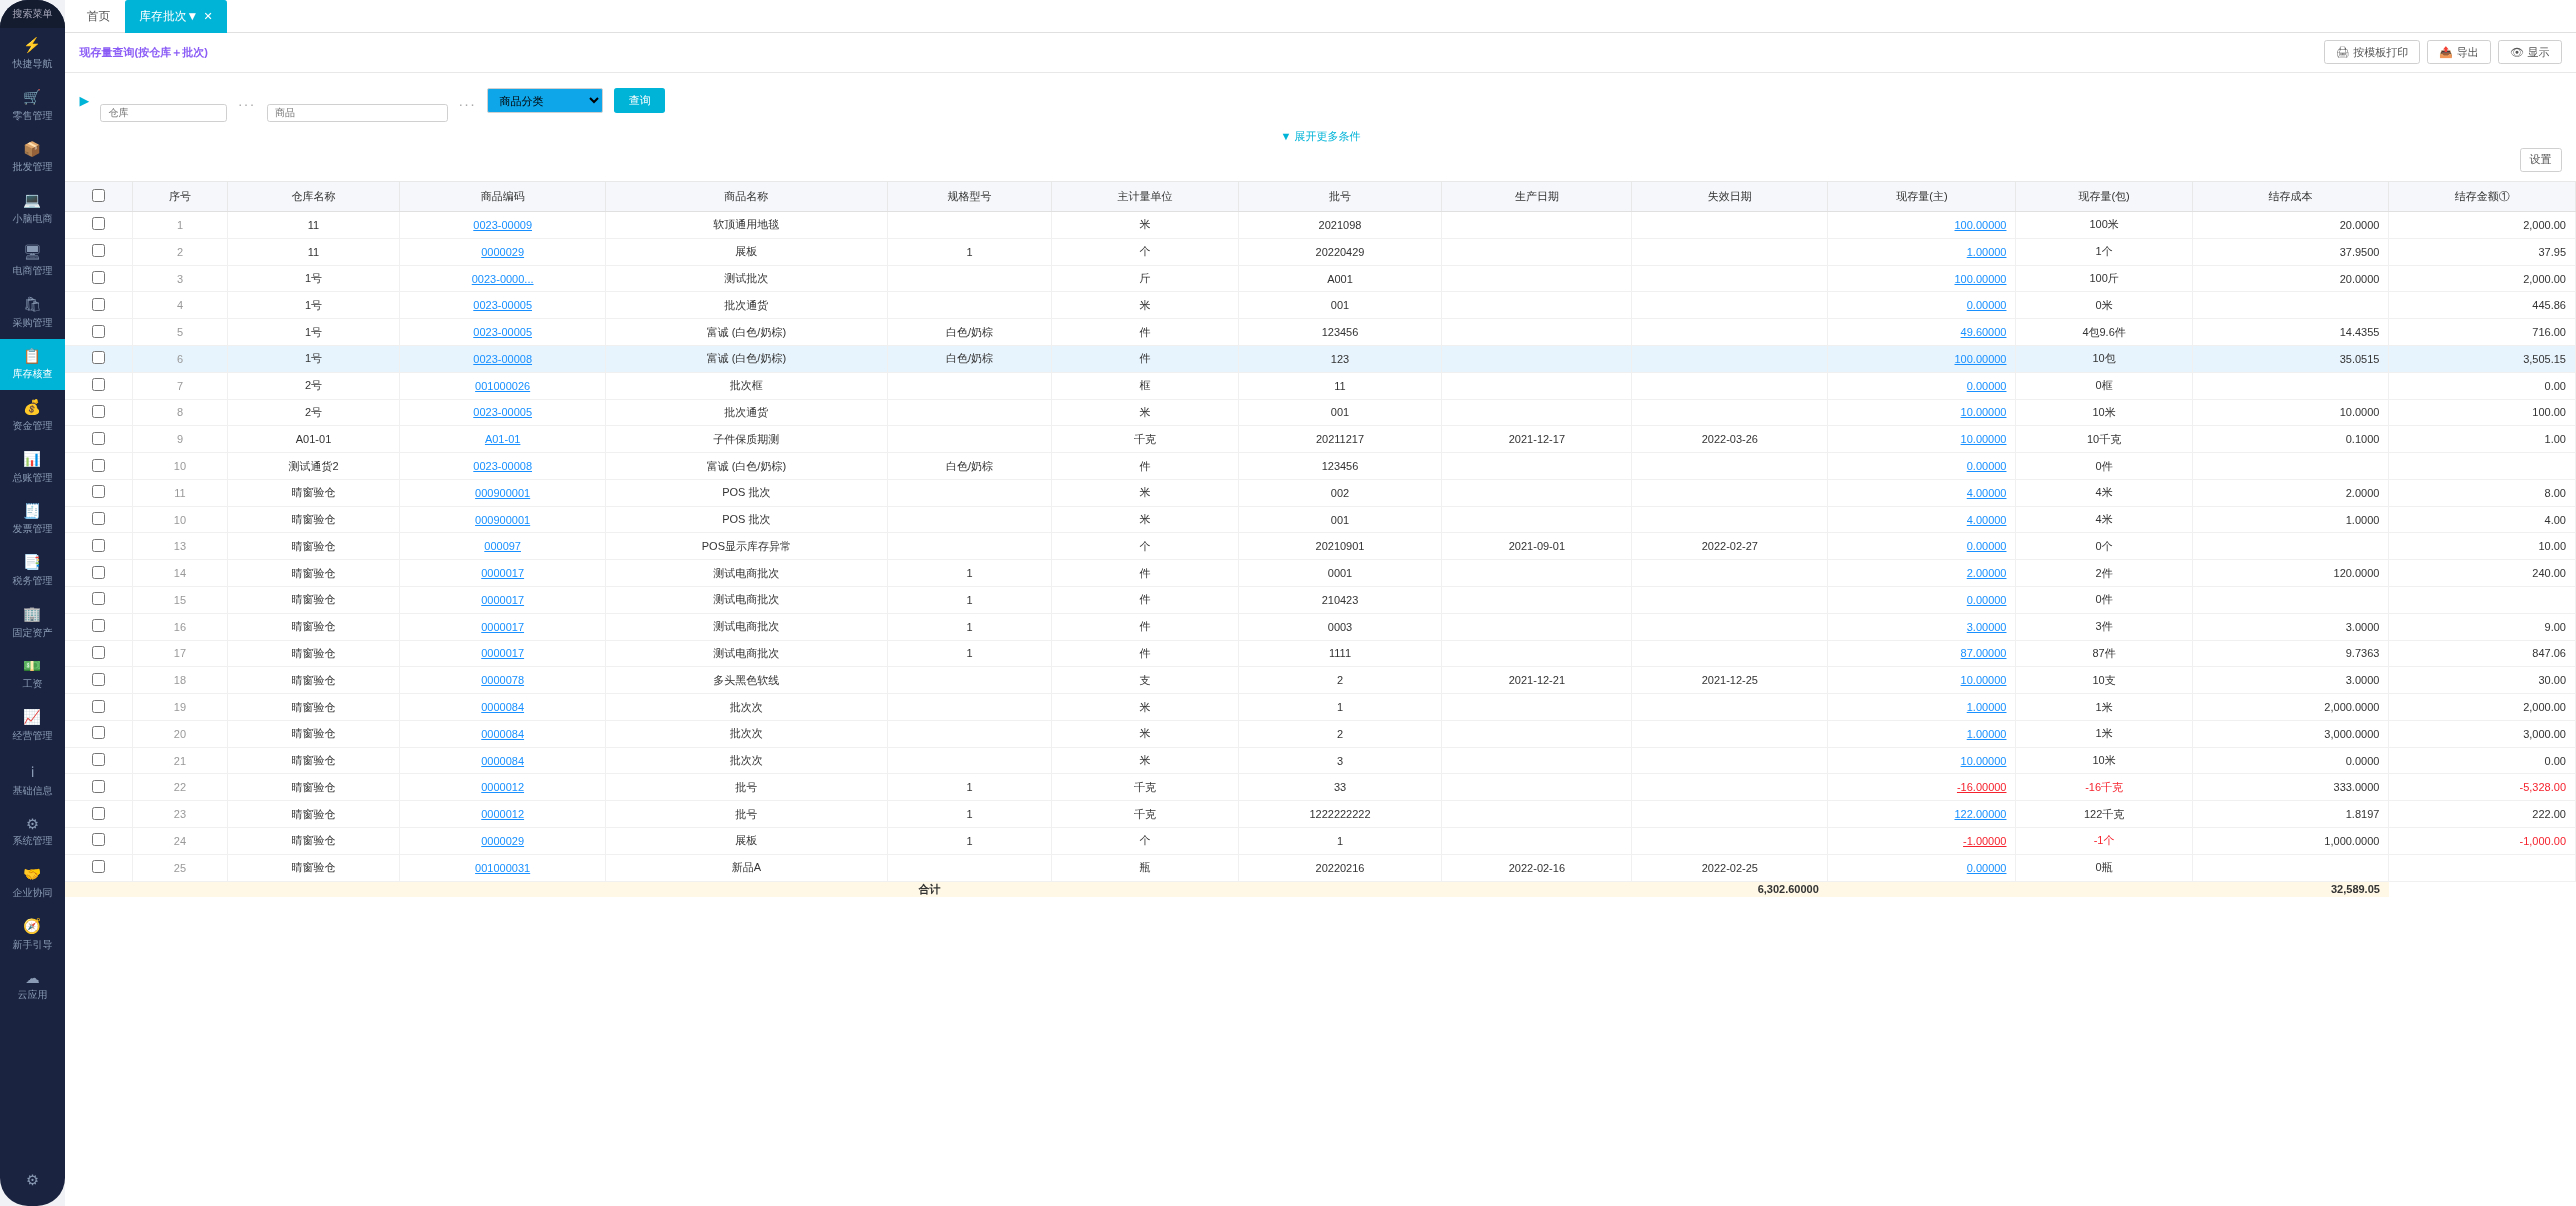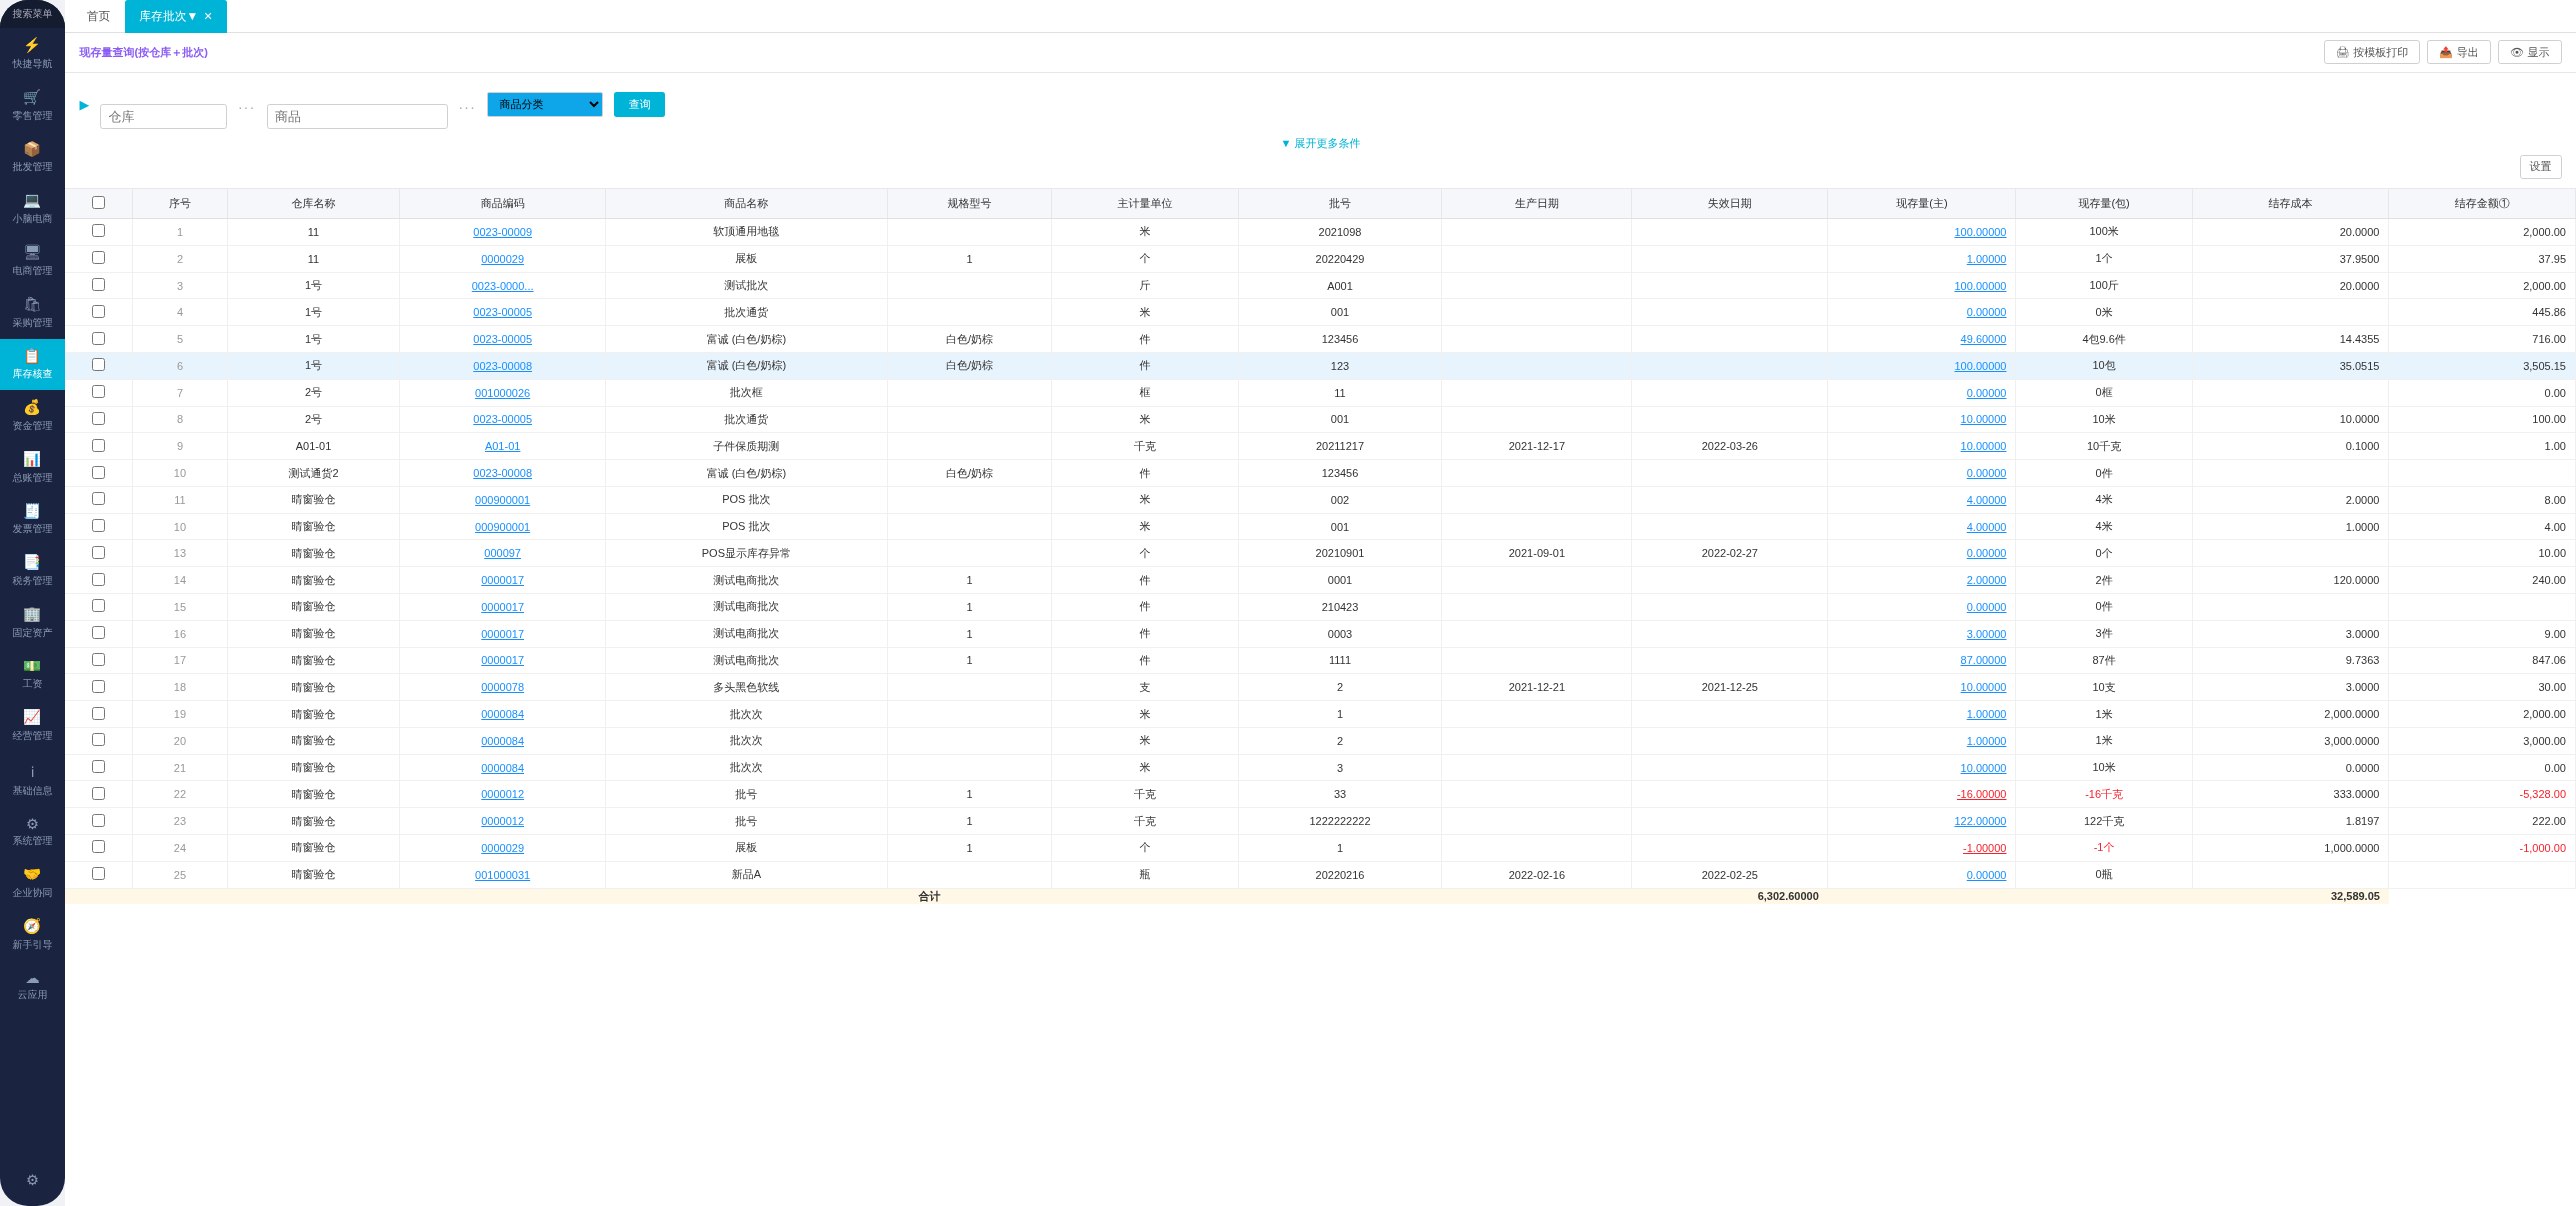--- a/index.html
+++ b/index.html
@@ -26,21 +26,21 @@
     
     .page-header { background: #fff; padding: 7.2px 14.5px; border-bottom: 0.9px solid #e8e8e8; display: flex; align-items: center; justify-content: space-between; }
     .page-title { font-size: 11px; font-weight: bold; color: #8b5cf6; }
     .header-actions { display: flex; gap: 7.2px; align-items: center; }
     .header-btn { padding: 3.6px 11px; border: 0.9px solid #d0d0d0; background: #fff; border-radius: 2.7px; cursor: pointer; font-size: 11px; color: #555; display: flex; align-items: center; gap: 3.6px; }
 
     
     .filter-area { background: #fff; padding: 7.2px 14.5px; border-bottom: 0.9px solid #e8e8e8; }
     .filter-row { display: flex; align-items: center; gap: 11px; margin-bottom: 5.4px; }
     .filter-item { display: flex; align-items: center; gap: 3.6px; }
-    .filter-input { border: 0.9px solid #d0d0d0; border-radius: 2.7px; padding: 3.6px 7.2px; font-size: 13px; width: 127px; height: 25px; margin-top: 24px; }
+    .filter-input { border: 0.9px solid #d0d0d0; border-radius: 2.7px; padding: 3.6px 7.2px; font-size: 10px; width: 127px; height: 18px; margin-top: 24px; }
     .filter-select { border: 0.9px solid #d0d0d0; border-radius: 2px; padding: 3.6px 7.2px; font-size: 11px; width: 116px; height: 25px; background: #0ea5e9; }
     .search-btn { background: #00b4d8; color: #fff; border: none; border-radius: 2.7px; padding: 3.6px 14.5px; cursor: pointer; font-size: 11px; height: 25px; }
     .expand-btn { color: #00b4d8; font-size: 11px; cursor: pointer; display: flex; align-items: center; gap: 1.8px; }
     .filter-dots { color: #aaa; font-size: 14.5px; letter-spacing: 1.8px; }
     .filter-expand-row { display: flex; align-items: flex-end; justify-content: center; padding: 1.8px 0; }
     .settings-btn { border: 0.9px solid #d0d0d0; background: #fff; border-radius: 2.7px; padding: 3.6px 9px; cursor: pointer; font-size: 11px; color: #555; }
 
     
     .table-container { flex: 1; overflow: auto; background: #fff; }
     table { width: 100%; border-collapse: collapse; font-size: 11px; }

